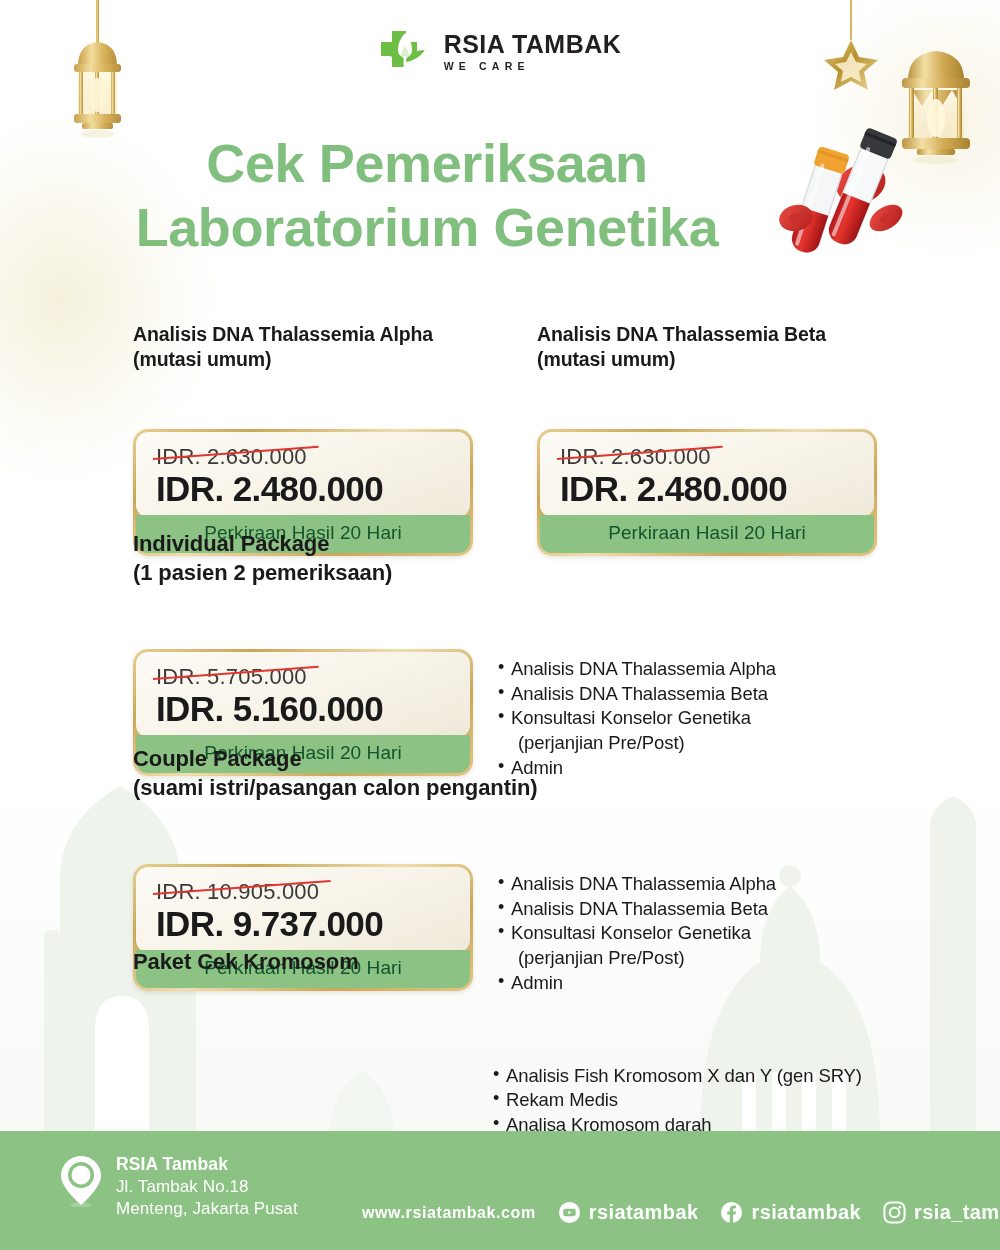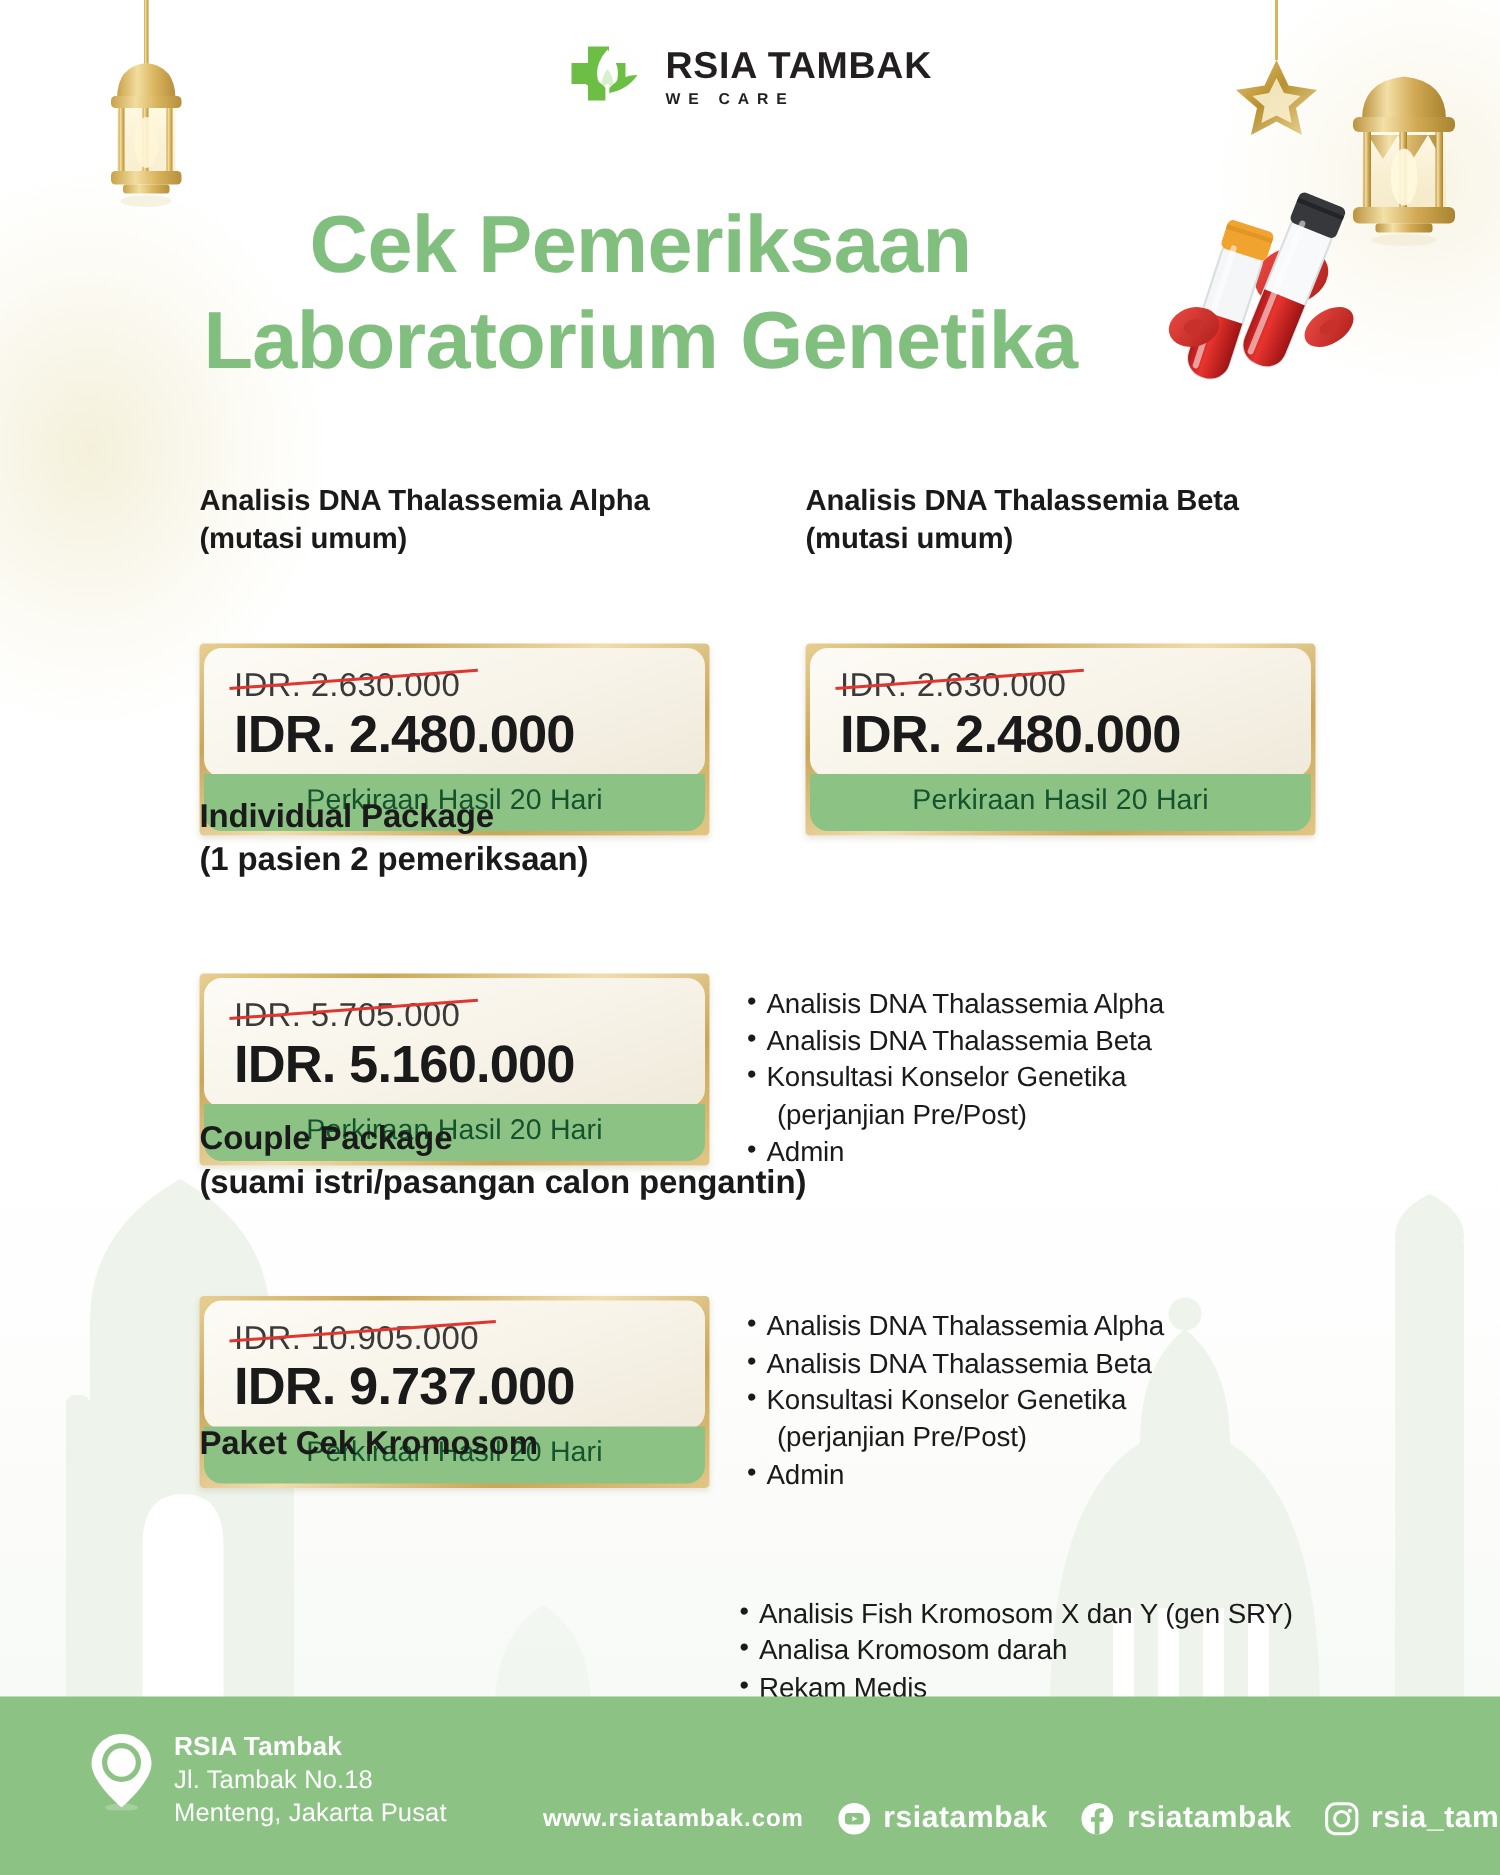--- a/index.html
+++ b/index.html
@@ -89,21 +89,21 @@
     font-size: 19.5px;
     line-height: 1.30;
     letter-spacing: -0.1px;
     white-space: pre-line;
   }
   .sec-title.big { font-size: 22px; }
 
   
   .price-card {
     width: 340px;
-    border-radius: 3px;
+    border-radius: 15px;
     padding: 3px;
     background: linear-gradient(150deg, #e8cf92 0%, #c9a758 22%, #f0ddae 48%, #c9a758 74%, #e3c685 100%);
     box-shadow: 0 2px 4px rgba(120,100,50,0.16);
     overflow: hidden;
   }
 
   .card-body {
     border-radius: 12px 12px 12px 12px;
     background: linear-gradient(160deg, #fdfbf6 0%, #f7f3e8 55%, #efe9da 100%);
     padding: 13px 0 9px 20px;
@@ -433,22 +433,22 @@
           <li>Admin</li>
         </ul>
       </div>
     </div>
 
     <div class="section" style="left:133px; top:948px; width:830px;">
       <div class="sec-title big">Paket Cek Kromosom</div>
       <div style="position:relative; margin-top:32px;">
         <ul class="bullets" style="position:absolute; left:360px; top:55px; width:470px;">
           <li>Analisis Fish Kromosom X dan Y (gen SRY)</li>
+          <li>Rekam Medis</li>
           <li>Analisa Kromosom darah</li>
-          <li>Rekam Medis</li>
         </ul>
       </div>
     </div>
 
   </div>
 
   <div class="footer">
     <div class="footer-inner">
 
       <div class="addr-block">

